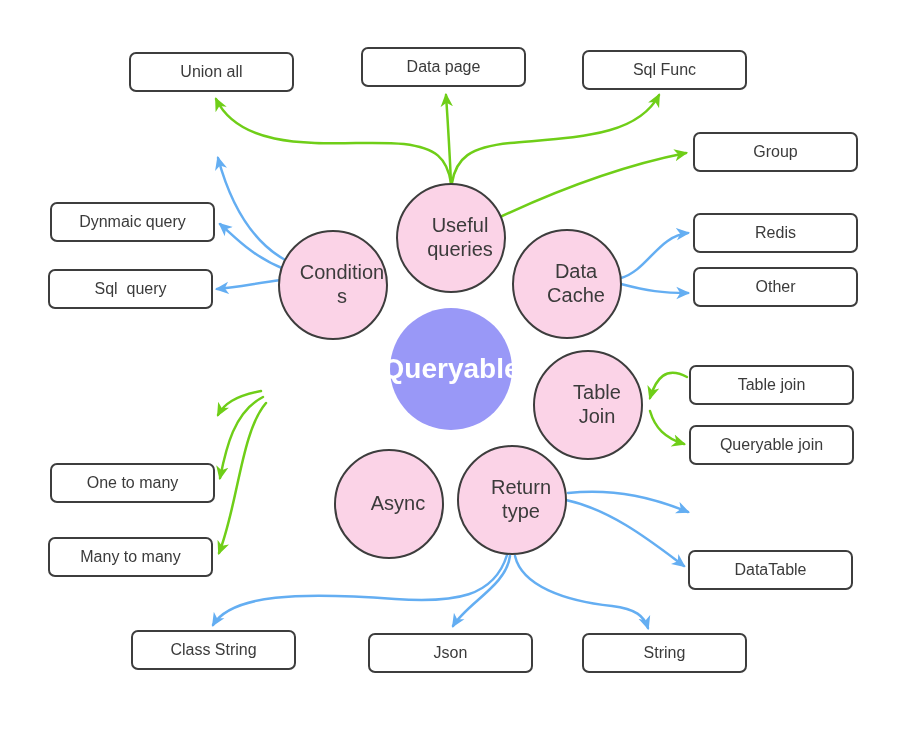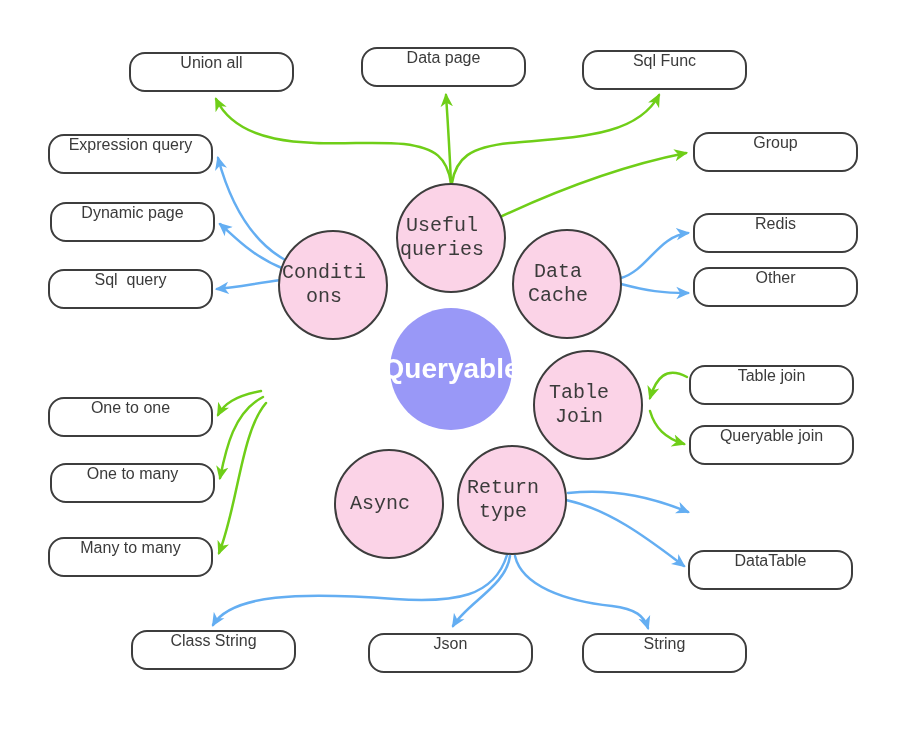--- a/index.html
+++ b/index.html
@@ -6,30 +6,30 @@
   #canvas{
     position:relative;width:919px;height:739px;background:#fff;overflow:hidden;
     font-family:"Liberation Sans","DejaVu Sans",sans-serif;
   }
   #edges{position:absolute;left:0;top:0;width:919px;height:739px;pointer-events:none;}
   #edges path{fill:none;stroke-width:2.5px;stroke-linecap:round;}
   #edges path.green{stroke:var(--edge-green,#6fce18);}
   #edges path.blue{stroke:var(--edge-blue,#64aef2);}
   .box{
     position:absolute;width:165px;height:40px;box-sizing:border-box;
-    background:#fff;border:2px solid var(--node-border,#3d3d3d);border-radius:16px;
-    display:flex;align-items:flex-start;justify-content:center;
+    background:#fff;border:2px solid var(--node-border,#3d3d3d);border-radius:7px;
+    display:flex;align-items:center;justify-content:center;
     font-size:16px;color:#3b3b3b;
   }
   .box .label{white-space:pre;}
   .circle{
     position:absolute;width:110px;height:110px;box-sizing:border-box;
     background:var(--topic-fill,#fbd3e7);border:2px solid var(--node-border,#3d3d3d);
-    border-radius:50%;display:flex;align-items:center;justify-content:flex-start;
-    font-size:20px;color:#3b3b3b;text-align:center;line-height:1.18;font-family:Liberation Mono, monospace;
+    border-radius:50%;display:flex;align-items:center;justify-content:flex-end;
+    font-size:20px;color:#3b3b3b;text-align:center;line-height:1.18;
   }
   .circle .label{width:88px;overflow-wrap:anywhere;}
   .center-circle{
     position:absolute;width:122px;height:122px;box-sizing:border-box;
     background:var(--center-fill,#9998f7);border:none;border-radius:50%;
     display:flex;align-items:center;justify-content:center;
     font-size:28px;font-weight:bold;color:#fff;text-align:center;
   }
 </style>
 </head>
@@ -108,31 +108,25 @@
     </div>
   <div class="box" style="left:131px;top:630px">
       <span class="label">Class String</span>
     </div>
   <div class="box" style="left:48px;top:537px">
       <span class="label">Many to many</span>
     </div>
   <div class="box" style="left:50px;top:463px">
       <span class="label">One to many</span>
     </div>
-  <div class="box" style="left:48px;top:397px">
-      <span class="label">One to one</span>
-    </div>
   <div class="box" style="left:48px;top:269px">
       <span class="label">Sql  query</span>
     </div>
   <div class="box" style="left:50px;top:202px">
-      <span class="label">Dynamic page</span>
-    </div>
-  <div class="box" style="left:48px;top:134px">
-      <span class="label">Expression query</span>
+      <span class="label">Dynmaic query</span>
     </div>
 
   <div class="circle" style="left:396px;top:183px">
       <span class="label">Useful queries</span>
     </div>
   <div class="circle" style="left:512px;top:229px">
       <span class="label">Data Cache</span>
     </div>
   <div class="circle" style="left:533px;top:350px">
       <span class="label">Table Join</span>

